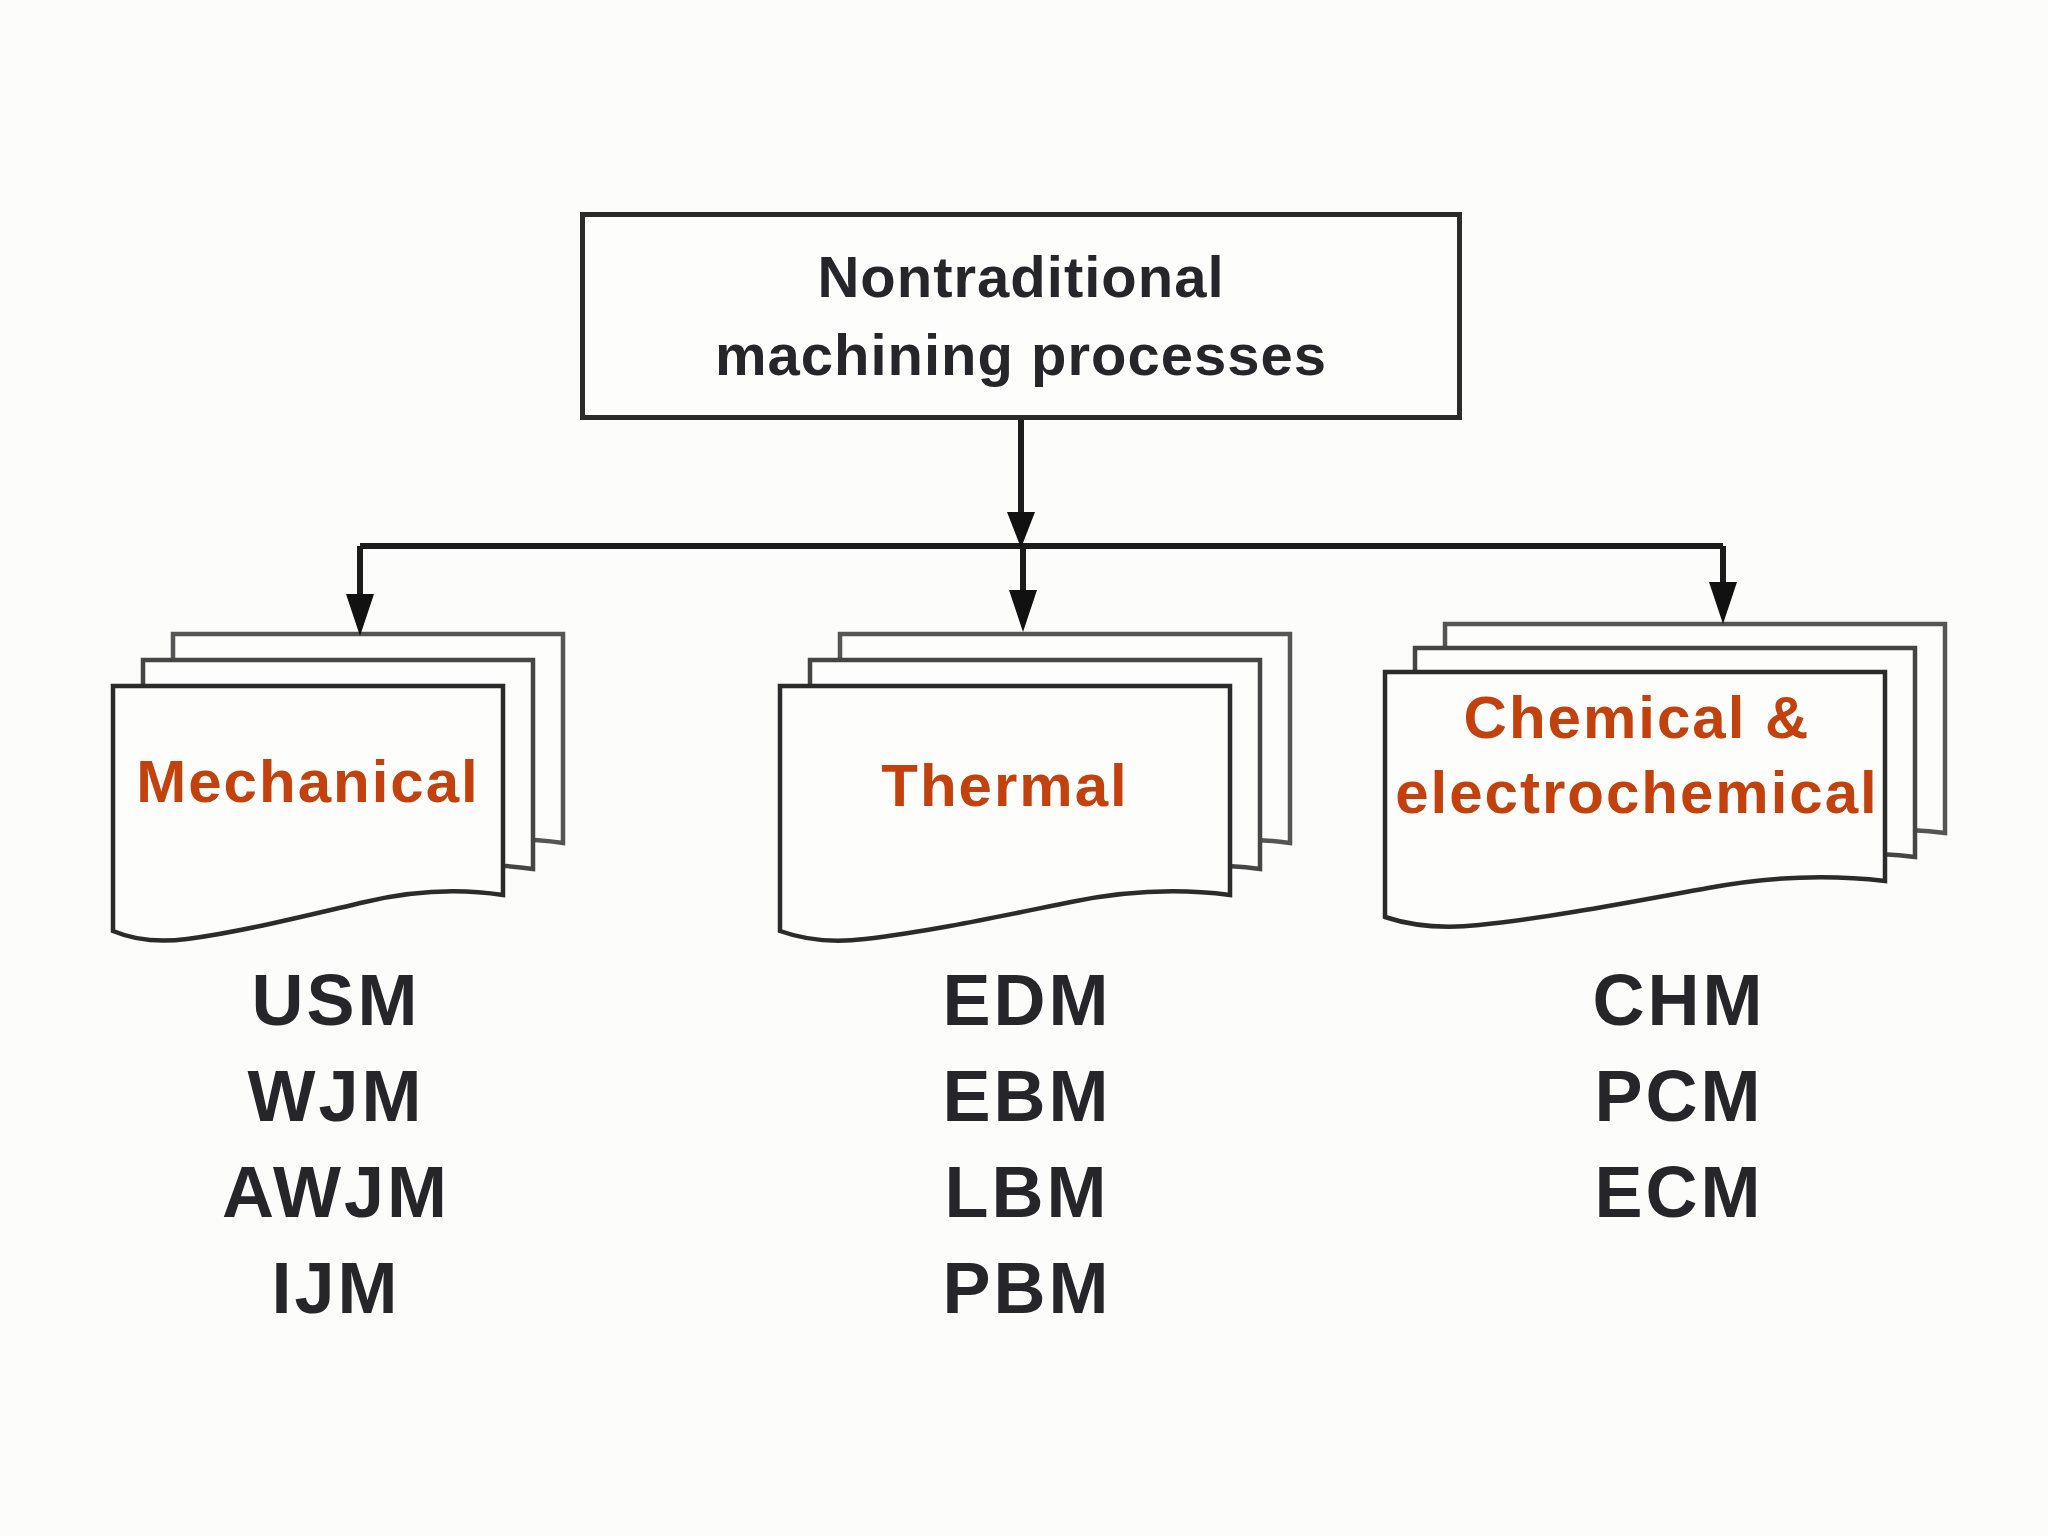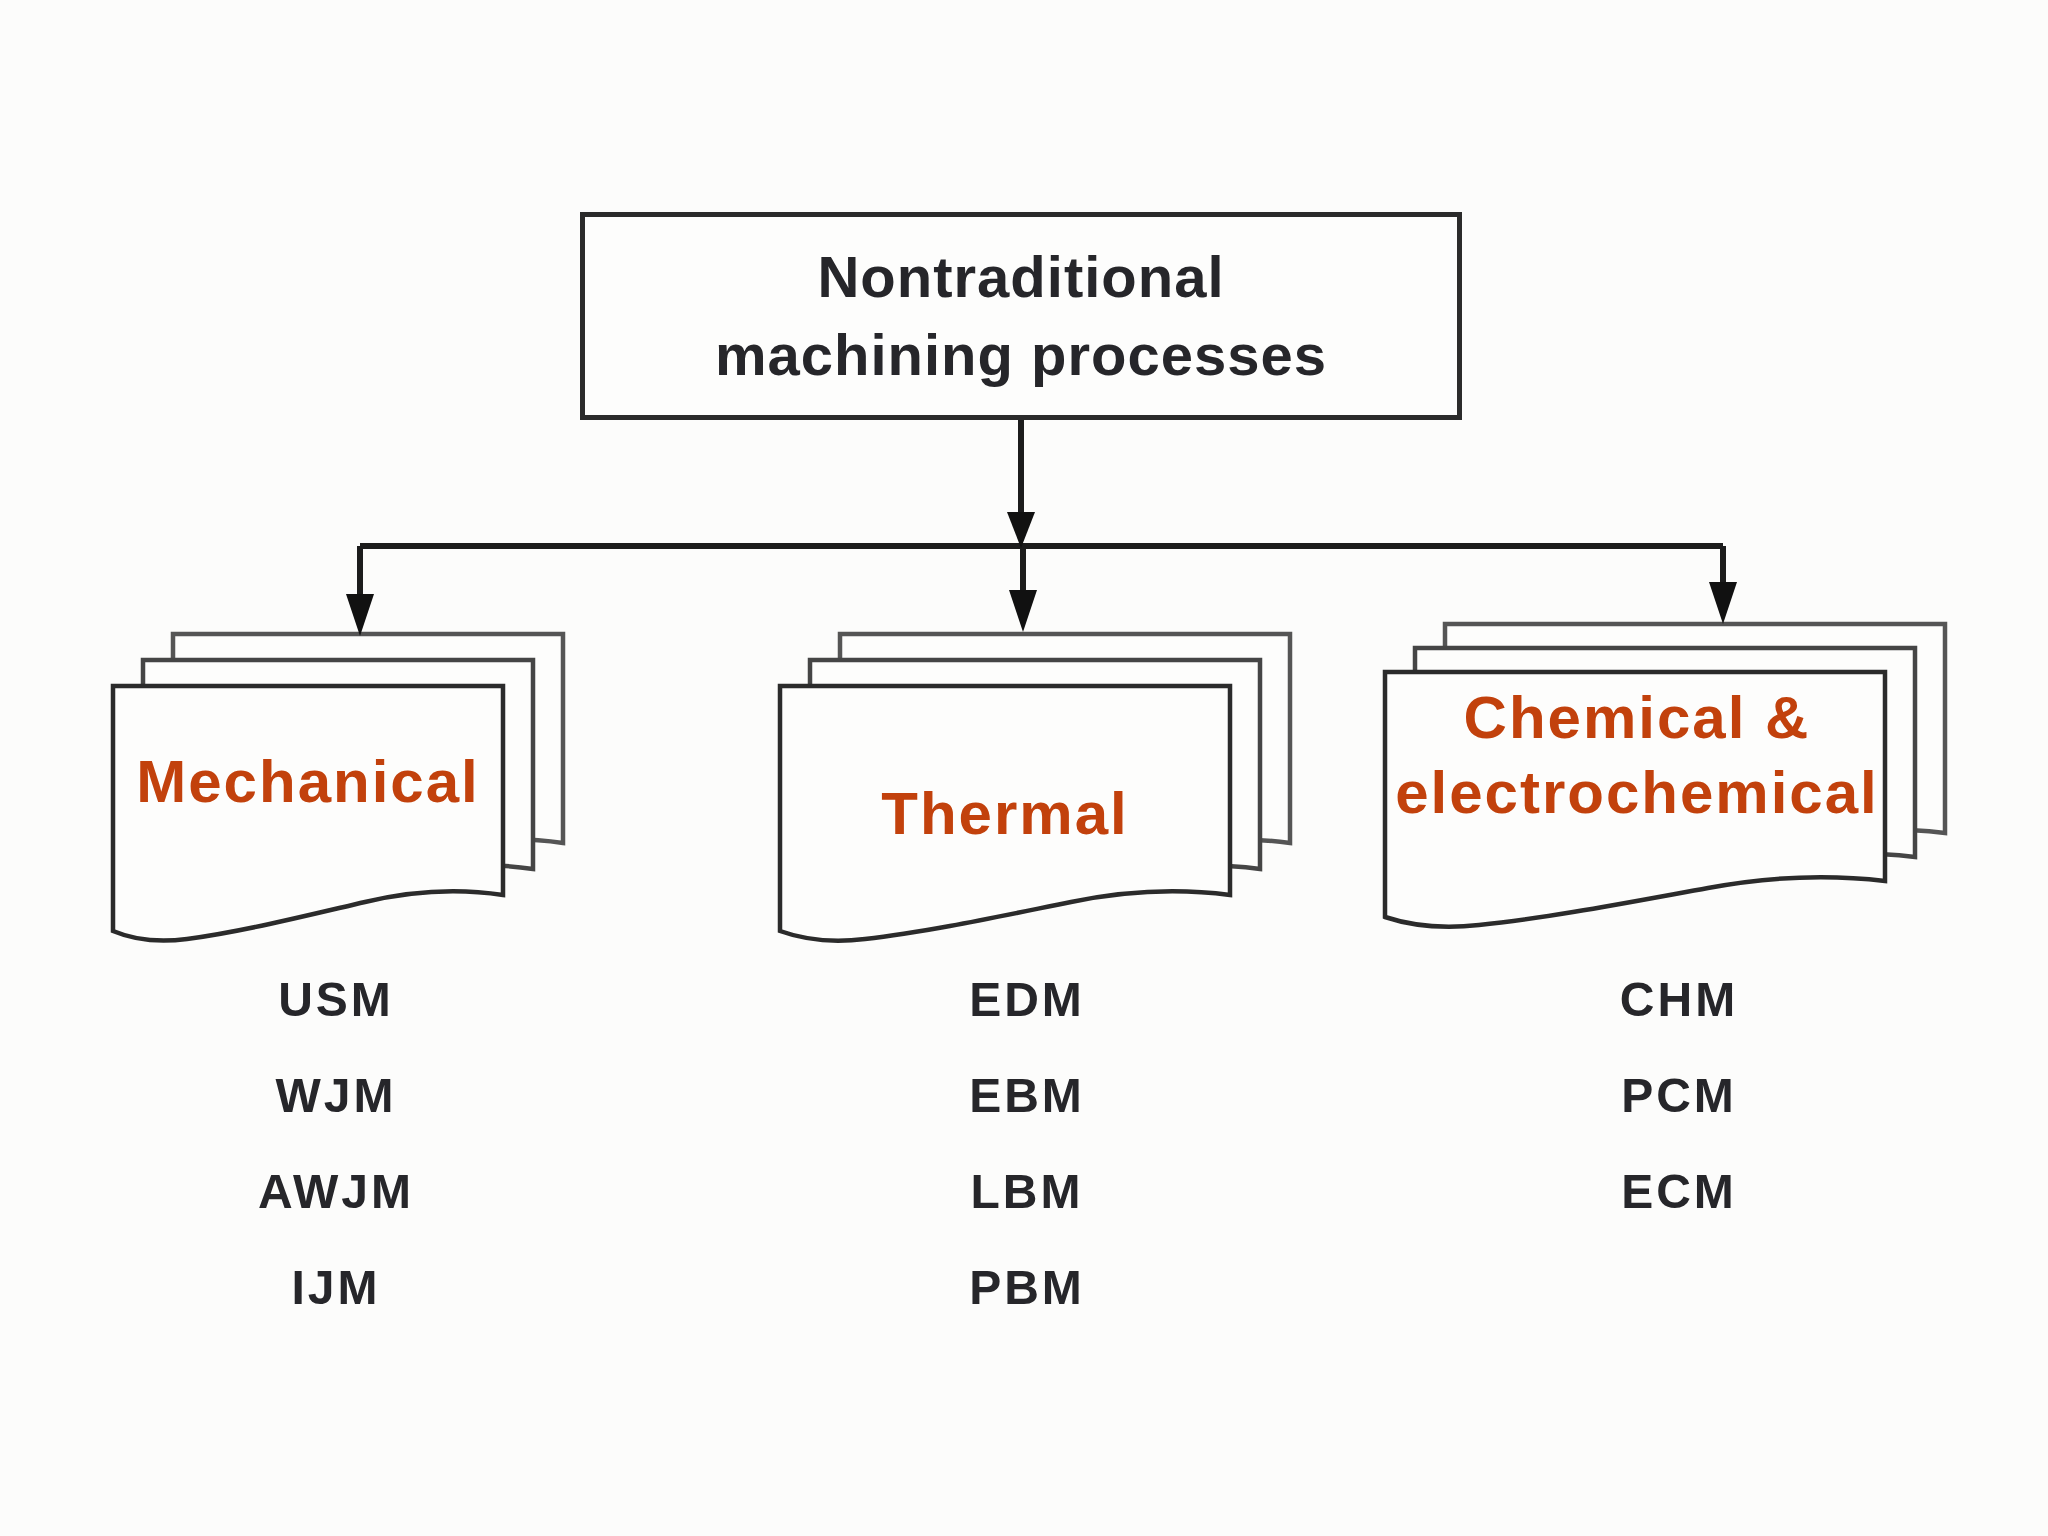--- a/index.html
+++ b/index.html
@@ -46,29 +46,29 @@
   .stack-label {
     position: absolute;
     text-align: center;
     font-weight: bold;
     color: #c2410c;
     font-size: 60px;
     line-height: 75px;
     letter-spacing: 2px;
   }
   .stack-label.left  { left: 113px;  top: 744px; width: 390px; }
-  .stack-label.mid   { left: 780px;  top: 748px; width: 450px; margin-top: 28px; }
+  .stack-label.mid   { left: 780px;  top: 748px; width: 450px; }
   .stack-label.right { left: 1357px; top: 680px; width: 560px; }
   .abbr-list {
     position: absolute;
     width: 400px;
     text-align: center;
     font-weight: bold;
     color: #26262a;
-    font-size: 48px;
+    font-size: 72px;
     line-height: 96px;
     letter-spacing: 3px;
   }
   .abbr-list.left  { left: 136px;  top: 952px; }
   .abbr-list.mid   { left: 827px;  top: 952px; }
   .abbr-list.right { left: 1479px; top: 952px; }
 </style>
 </head>
 <body>
 

